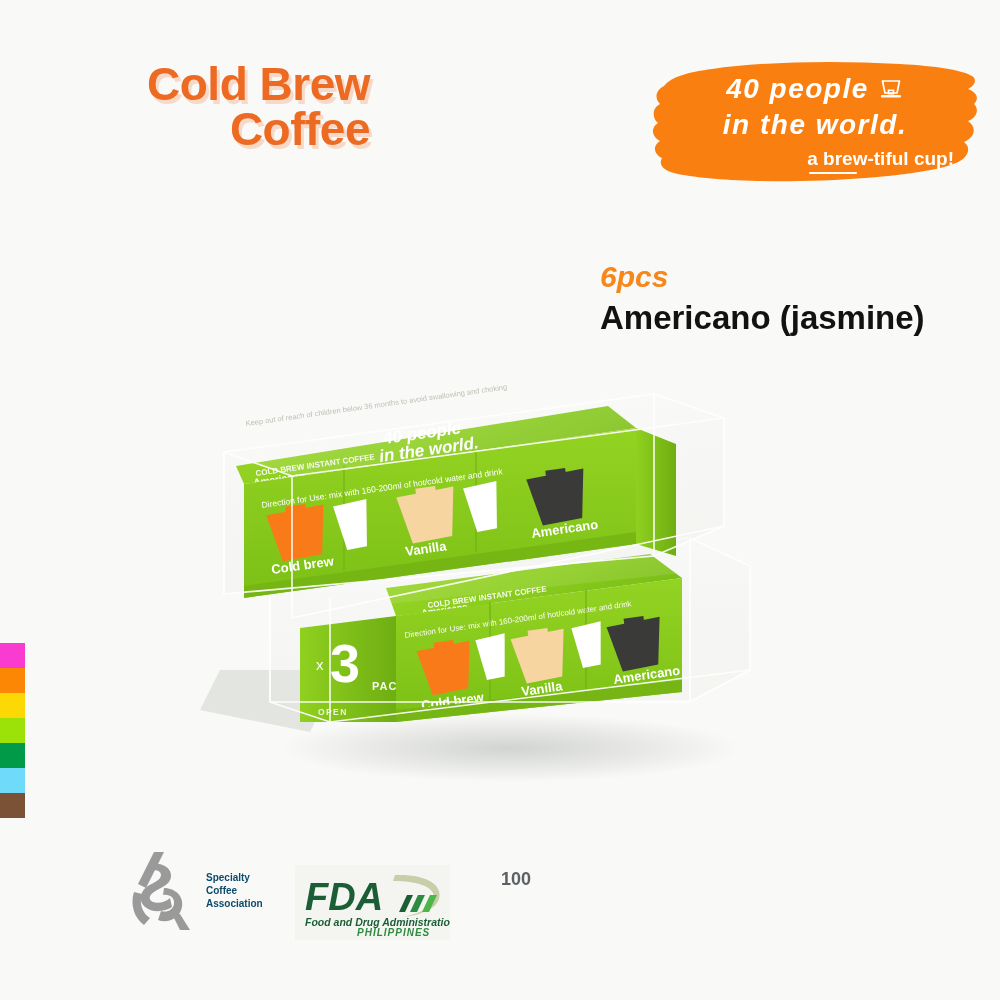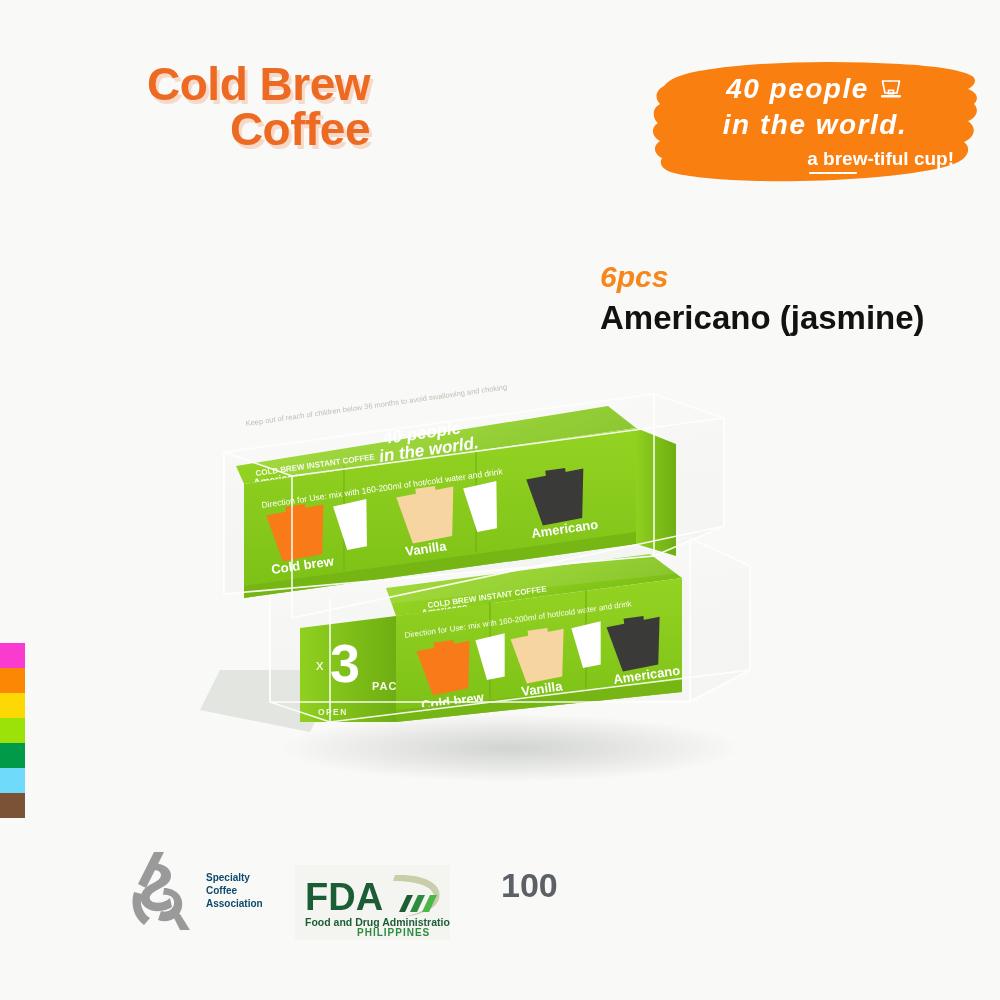--- a/index.html
+++ b/index.html
@@ -62,23 +62,23 @@
   .swatch{width:25px;height:25px;}
 
   
   .product{position:absolute;left:190px;top:370px;width:620px;height:430px;}
   .product svg{display:block;}
 
   
   .footer{position:absolute;left:110px;top:840px;width:640px;height:120px;}
   .sca{position:absolute;left:18px;top:8px;display:flex;align-items:center;gap:12px;}
   .sca-txt{font-size:10px;line-height:1.3;color:#0c4a6e;font-weight:600;}
-  .fda{position:absolute;left:185px;top:25px;width:155px;height:75px;background:#f4f4f1;}
+  .fda{position:absolute;left:185px;top:25px;width:155px;height:75px;background:#f4f4f1;font-style:italic;}
   .arabica{position:absolute;left:385px;top:32px;color:#5b6166;}
-  .arabica .num{font-size:34px;font-weight:700;line-height:0.8;margin-left:6px;}
+  .arabica .num{font-size:18px;font-weight:700;line-height:0.8;margin-left:6px;}
   .arabica .sub{font-size:27px;font-style:italic;font-weight:500;letter-spacing:-0.3px;margin-top:2px;}
 </style>
 </head>
 <body style="background: rgb(249, 249, 247);">
 
 <div class="canvas">
 
   <div class="title-block">
     <div class="title-line" style="color: rgb(237, 106, 35);">Cold Brew</div>
     <div class="title-line" style="color: rgb(237, 106, 35);">Coffee</div>

